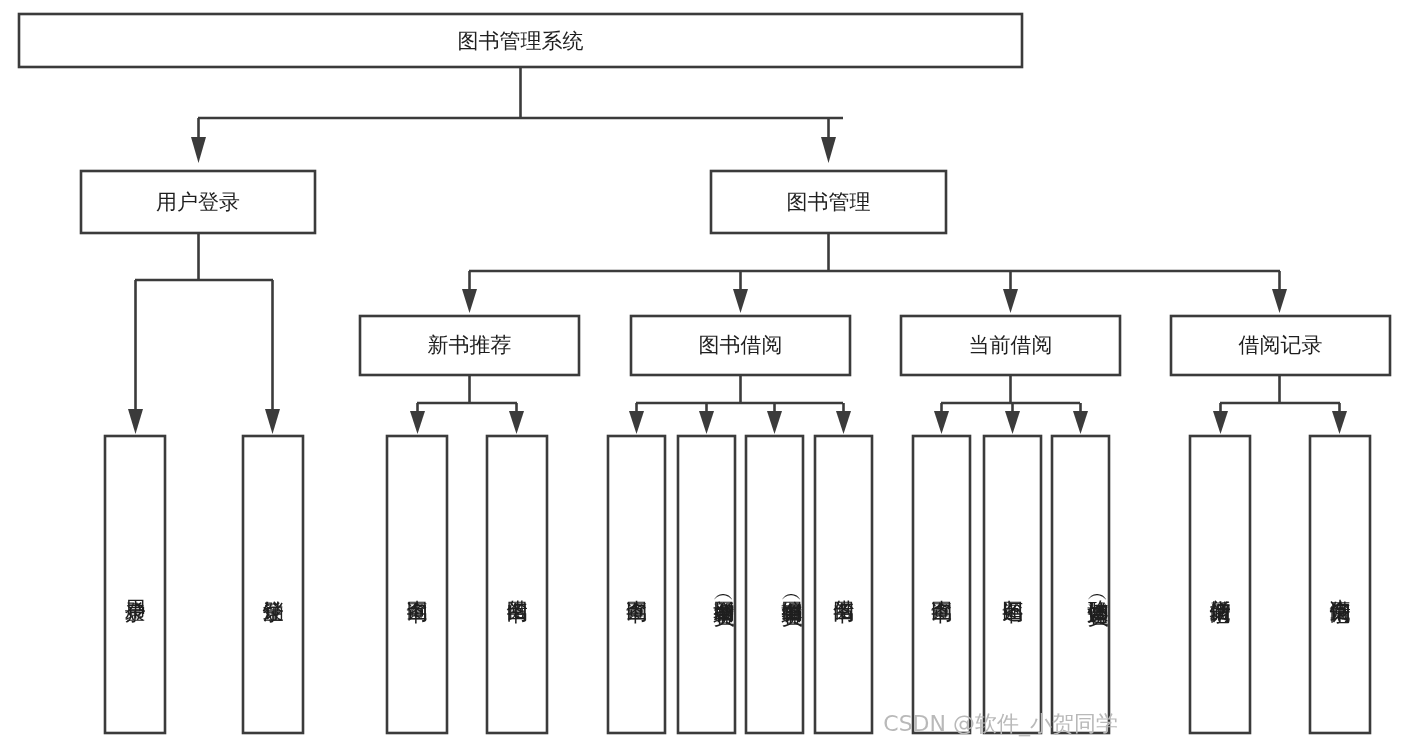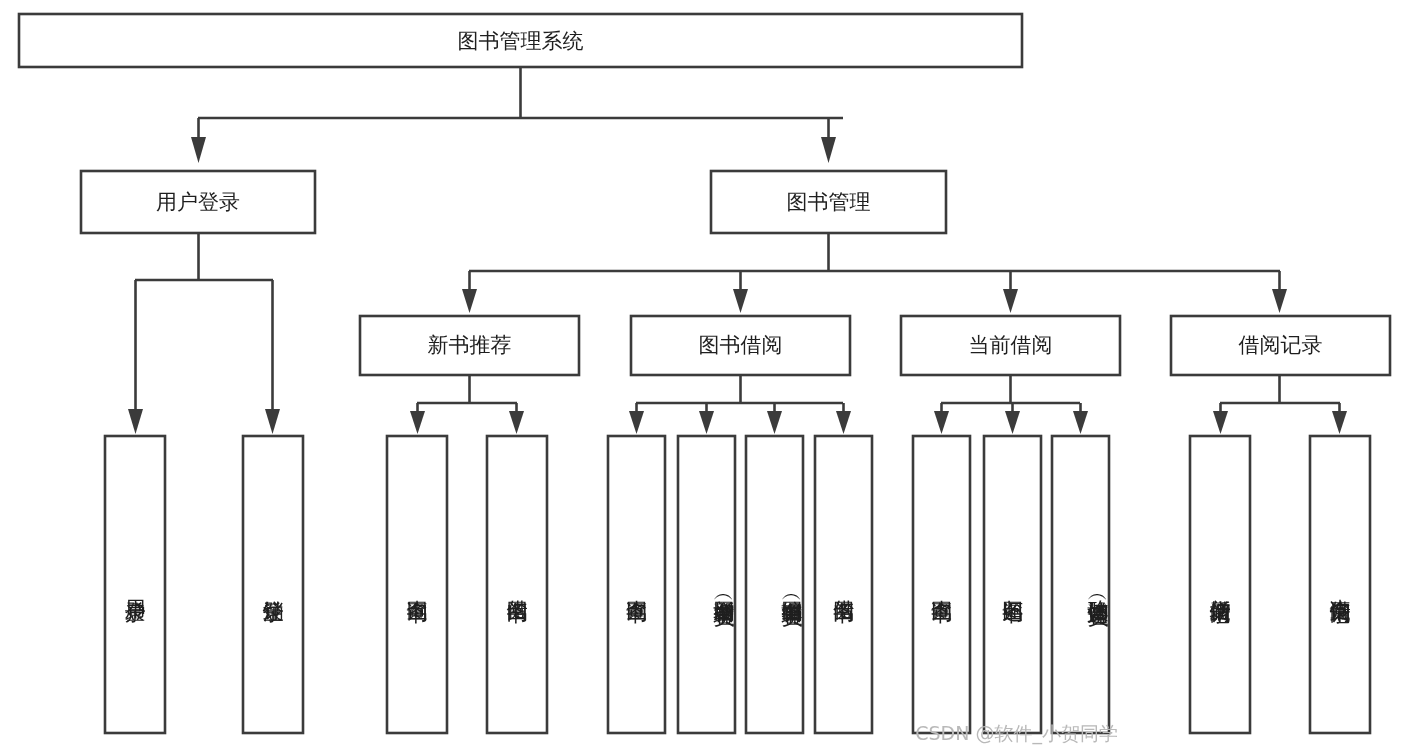--- a/index.html
+++ b/index.html
@@ -59,23 +59,23 @@
     writing-mode: vertical-rl;
     text-orientation: upright;
     letter-spacing: 1px;
     white-space: nowrap;
     pointer-events: none;
     text-align: center;
   }
   .watermark {
     position: absolute;
     right: 8px;
-    bottom: 0;
-    font-family: "DejaVu Sans", "Liberation Sans", sans-serif;
-    font-size: 19px;
+    bottom: 8px;
+    font-family: "DejaVu Sans", "Liberation Sans", sans-serif;
+    font-size: 22px;
     color: #b9b9b9;
     white-space: nowrap;
   }
 </style>
 </head>
 <body>
 
 <div id="diagram-root">
 
   <svg class="diagram-canvas" viewBox="0 0 1405 747" xmlns="http://www.w3.org/2000/svg">

